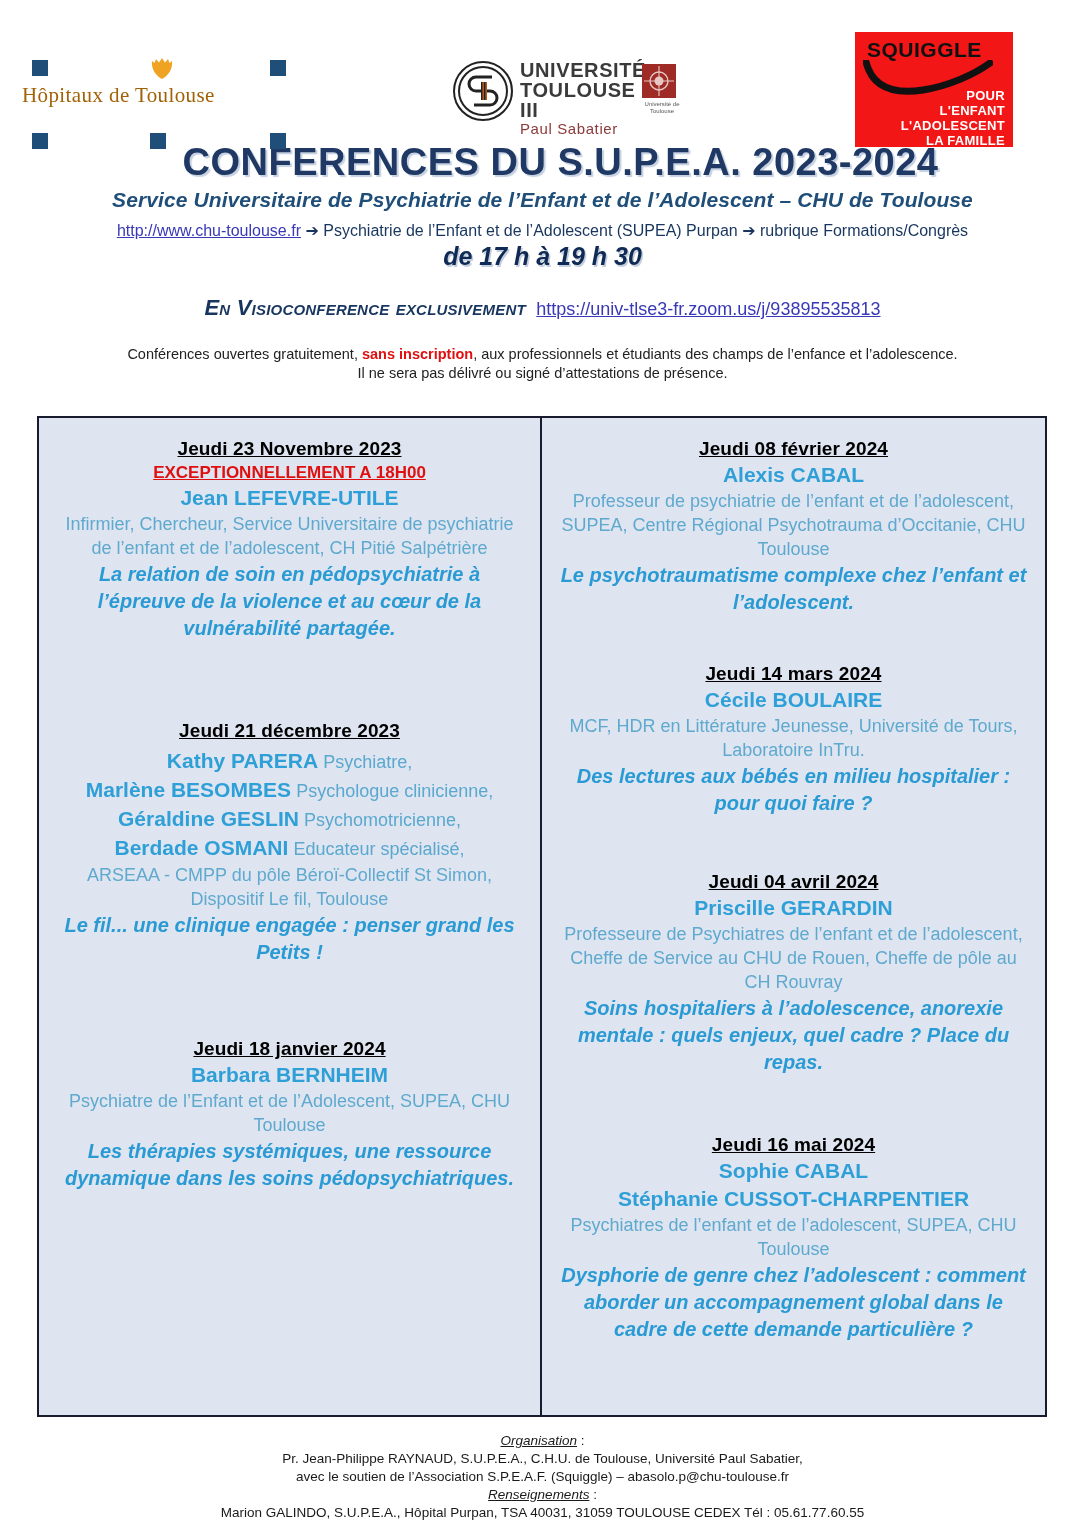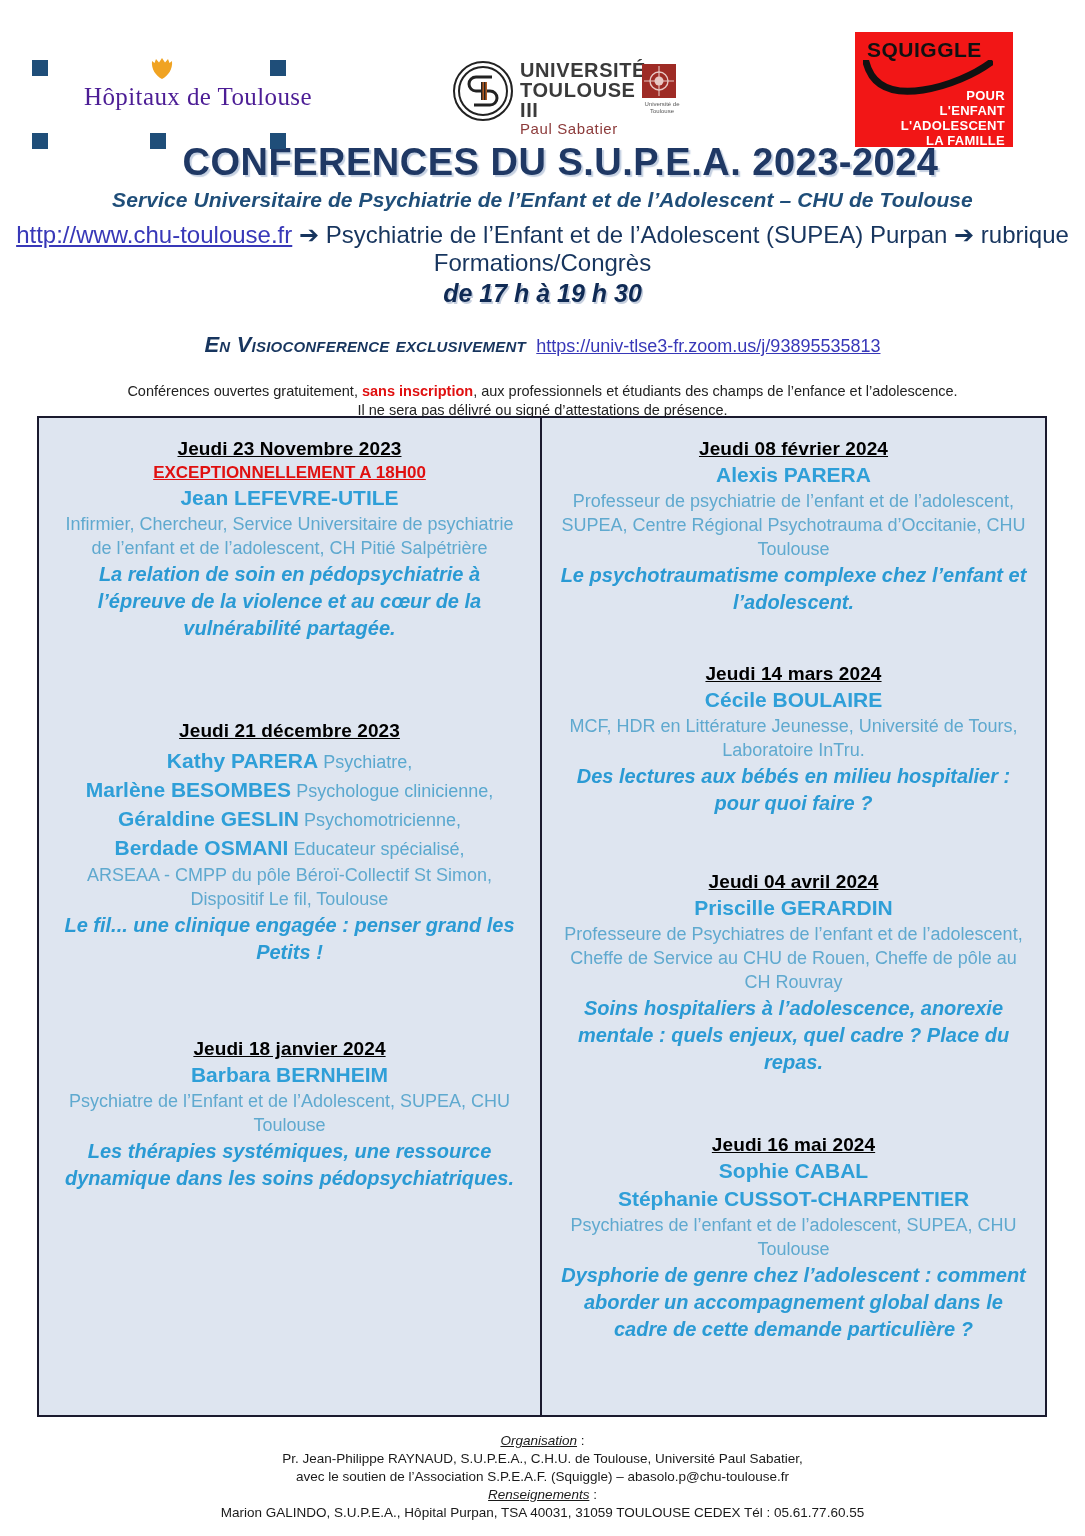--- a/index.html
+++ b/index.html
@@ -45,24 +45,24 @@
     left: 128px;
     top: 2px;
     width: 24px;
     height: 22px;
   }
   .logo-chu .chu-text {
     position: absolute;
     left: 0;
     top: 28px;
     width: 290px;
-    text-align: right;
+    text-align: left;
     font-family: "Liberation Serif", serif;
-    font-size: 25px;
-    color: #4c1d95;
+    font-size: 21px;
+    color: #a16207;
     letter-spacing: 0.4px;
   }
 
   
   .logo-ups {
     position: absolute;
     left: 452px;
     top: 58px;
     width: 240px;
     height: 72px;
@@ -175,21 +175,21 @@
     text-align: center;
     font-size: 21px;
     font-weight: bold;
     font-style: italic;
     color: #1f4e79;
     margin-top: 4px;
     letter-spacing: 0.1px;
   }
   .url-line {
     text-align: center;
-    font-size: 24px;
+    font-size: 16px;
     color: #17355e;
     margin-top: 9px;
   }
   .url-line a {
     color: #3838b8;
     text-decoration: underline;
   }
   .time-line {
     text-align: center;
     font-size: 25px;
@@ -423,21 +423,21 @@
       <div class="entry-affil">Psychiatre de l’Enfant et de l’Adolescent, SUPEA, CHU Toulouse</div>
       <div class="entry-topic">Les thérapies systémiques, une ressource dynamique dans les soins pédopsychiatriques.</div>
     </div>
 
   </div>
 
   <div class="sched-col right">
 
     <div class="entry" style="margin-top:4px;">
       <div class="entry-date">Jeudi 08 février 2024</div>
-      <div class="entry-speaker">Alexis PARERA</div>
+      <div class="entry-speaker">Alexis CABAL</div>
       <div class="entry-affil">Professeur de psychiatrie de l’enfant et de l’adolescent, SUPEA, Centre Régional Psychotrauma d’Occitanie, CHU Toulouse</div>
       <div class="entry-topic">Le psychotraumatisme complexe chez l’enfant et l’adolescent.</div>
     </div>
 
     <div class="entry" style="margin-top:45px;">
       <div class="entry-date">Jeudi 14 mars 2024</div>
       <div class="entry-speaker">Cécile BOULAIRE</div>
       <div class="entry-affil">MCF, HDR en Littérature Jeunesse, Université de Tours, Laboratoire InTru.</div>
       <div class="entry-topic">Des lectures aux bébés en milieu hospitalier : pour quoi faire ?</div>
     </div>

